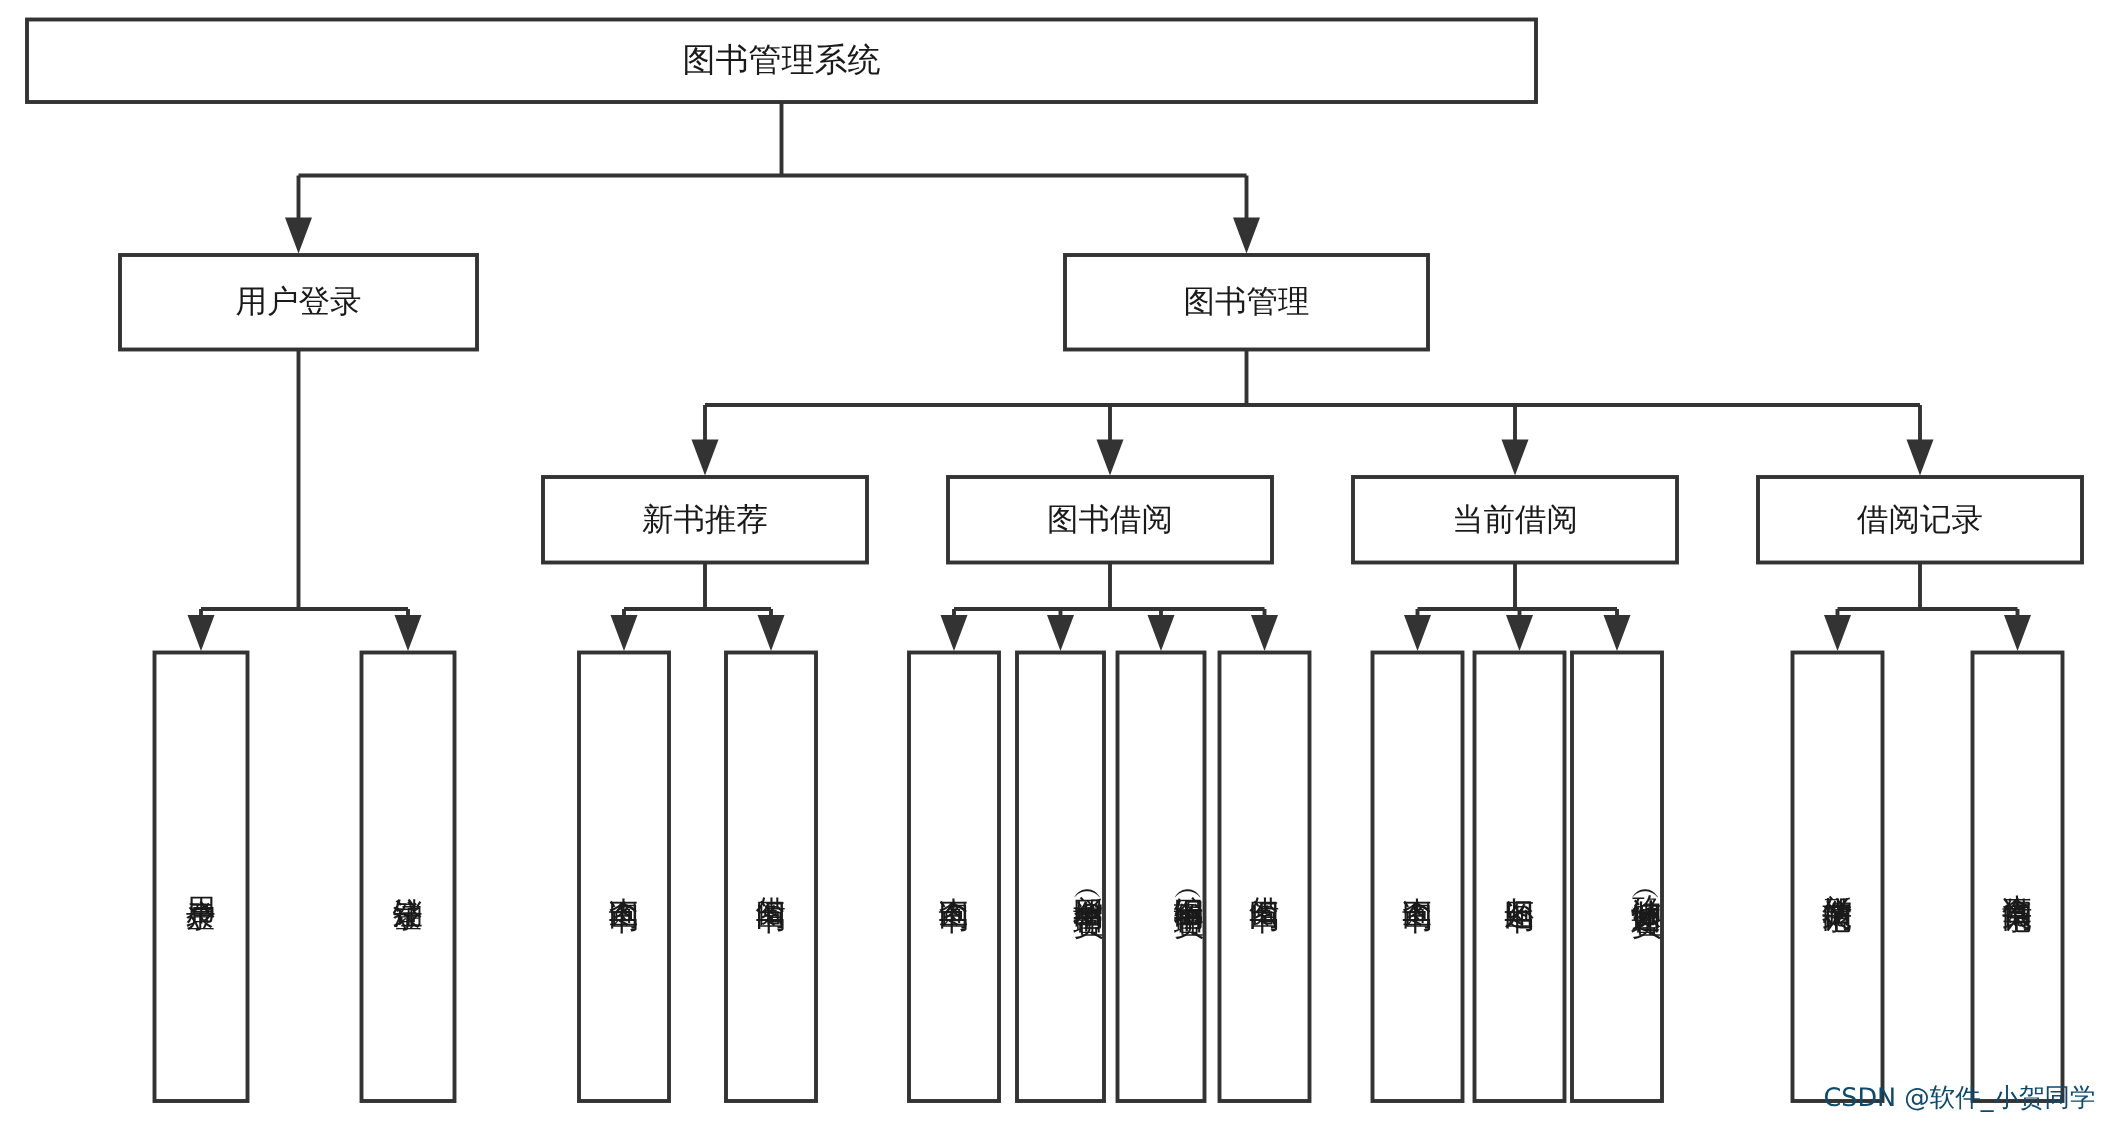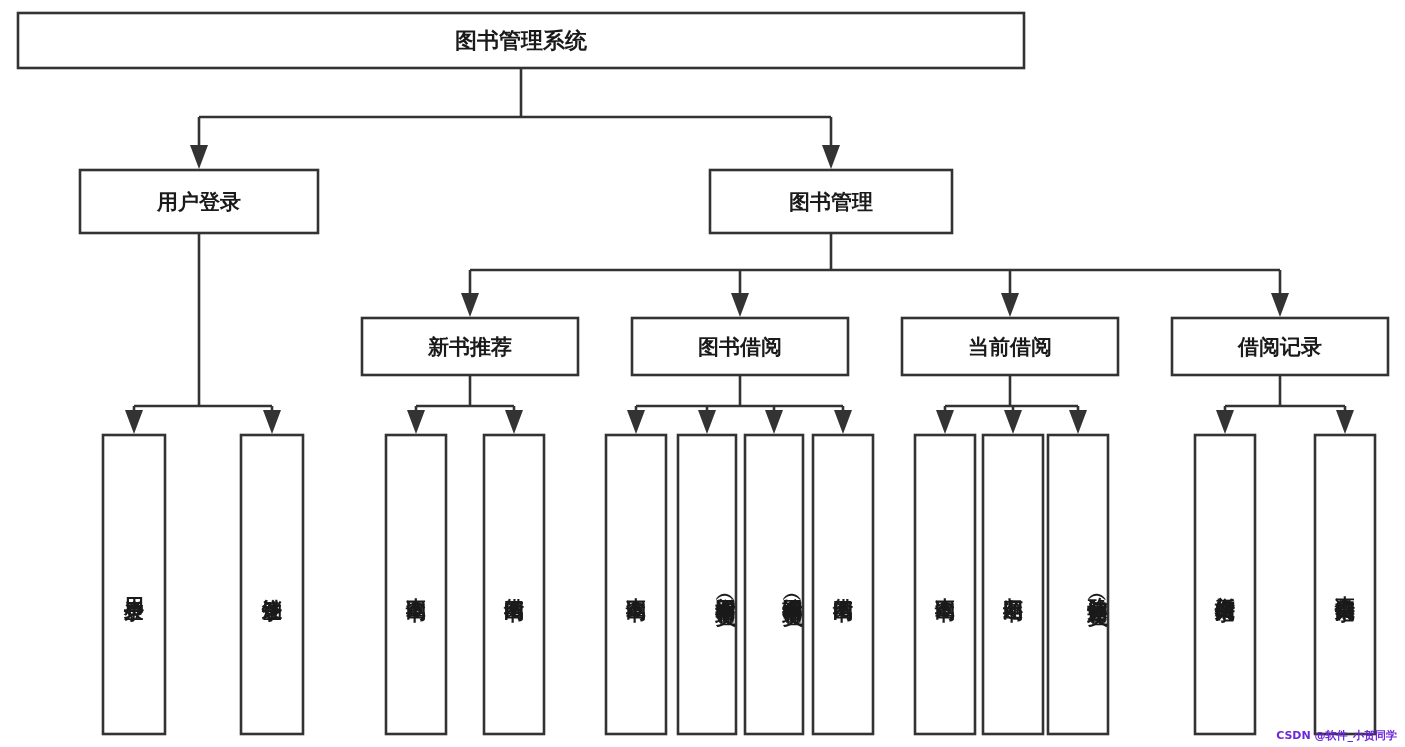--- a/index.html
+++ b/index.html
@@ -13,21 +13,20 @@
     width: 1405px;
     height: 747px;
     overflow: hidden;
     position: relative;
   }
   #diagram-root {
     position: relative;
     width: 1405px;
     height: 747px;
     background: #ffffff;
-    font-weight: bold;
   }
   svg#tree-svg {
     position: absolute;
     left: 0;
     top: 0;
     width: 1405px;
     height: 747px;
     display: block;
   }
   .node-box {
@@ -73,22 +72,22 @@
     justify-content: center;
   }
   .vlabel.centered {
     align-items: center;
   }
   .watermark {
     position: absolute;
     right: 8px;
     bottom: 4px;
     font-family: "DejaVu Sans", "Liberation Sans", sans-serif;
-    font-size: 11px;
-    color: #6d28d9;
+    font-size: 17px;
+    color: #0c4a6e;
     white-space: nowrap;
     pointer-events: none;
   }
 </style>
 </head>
 <body>
 
 <div id="diagram-root">
 
   <svg id="tree-svg" viewBox="0 0 1405 747">

